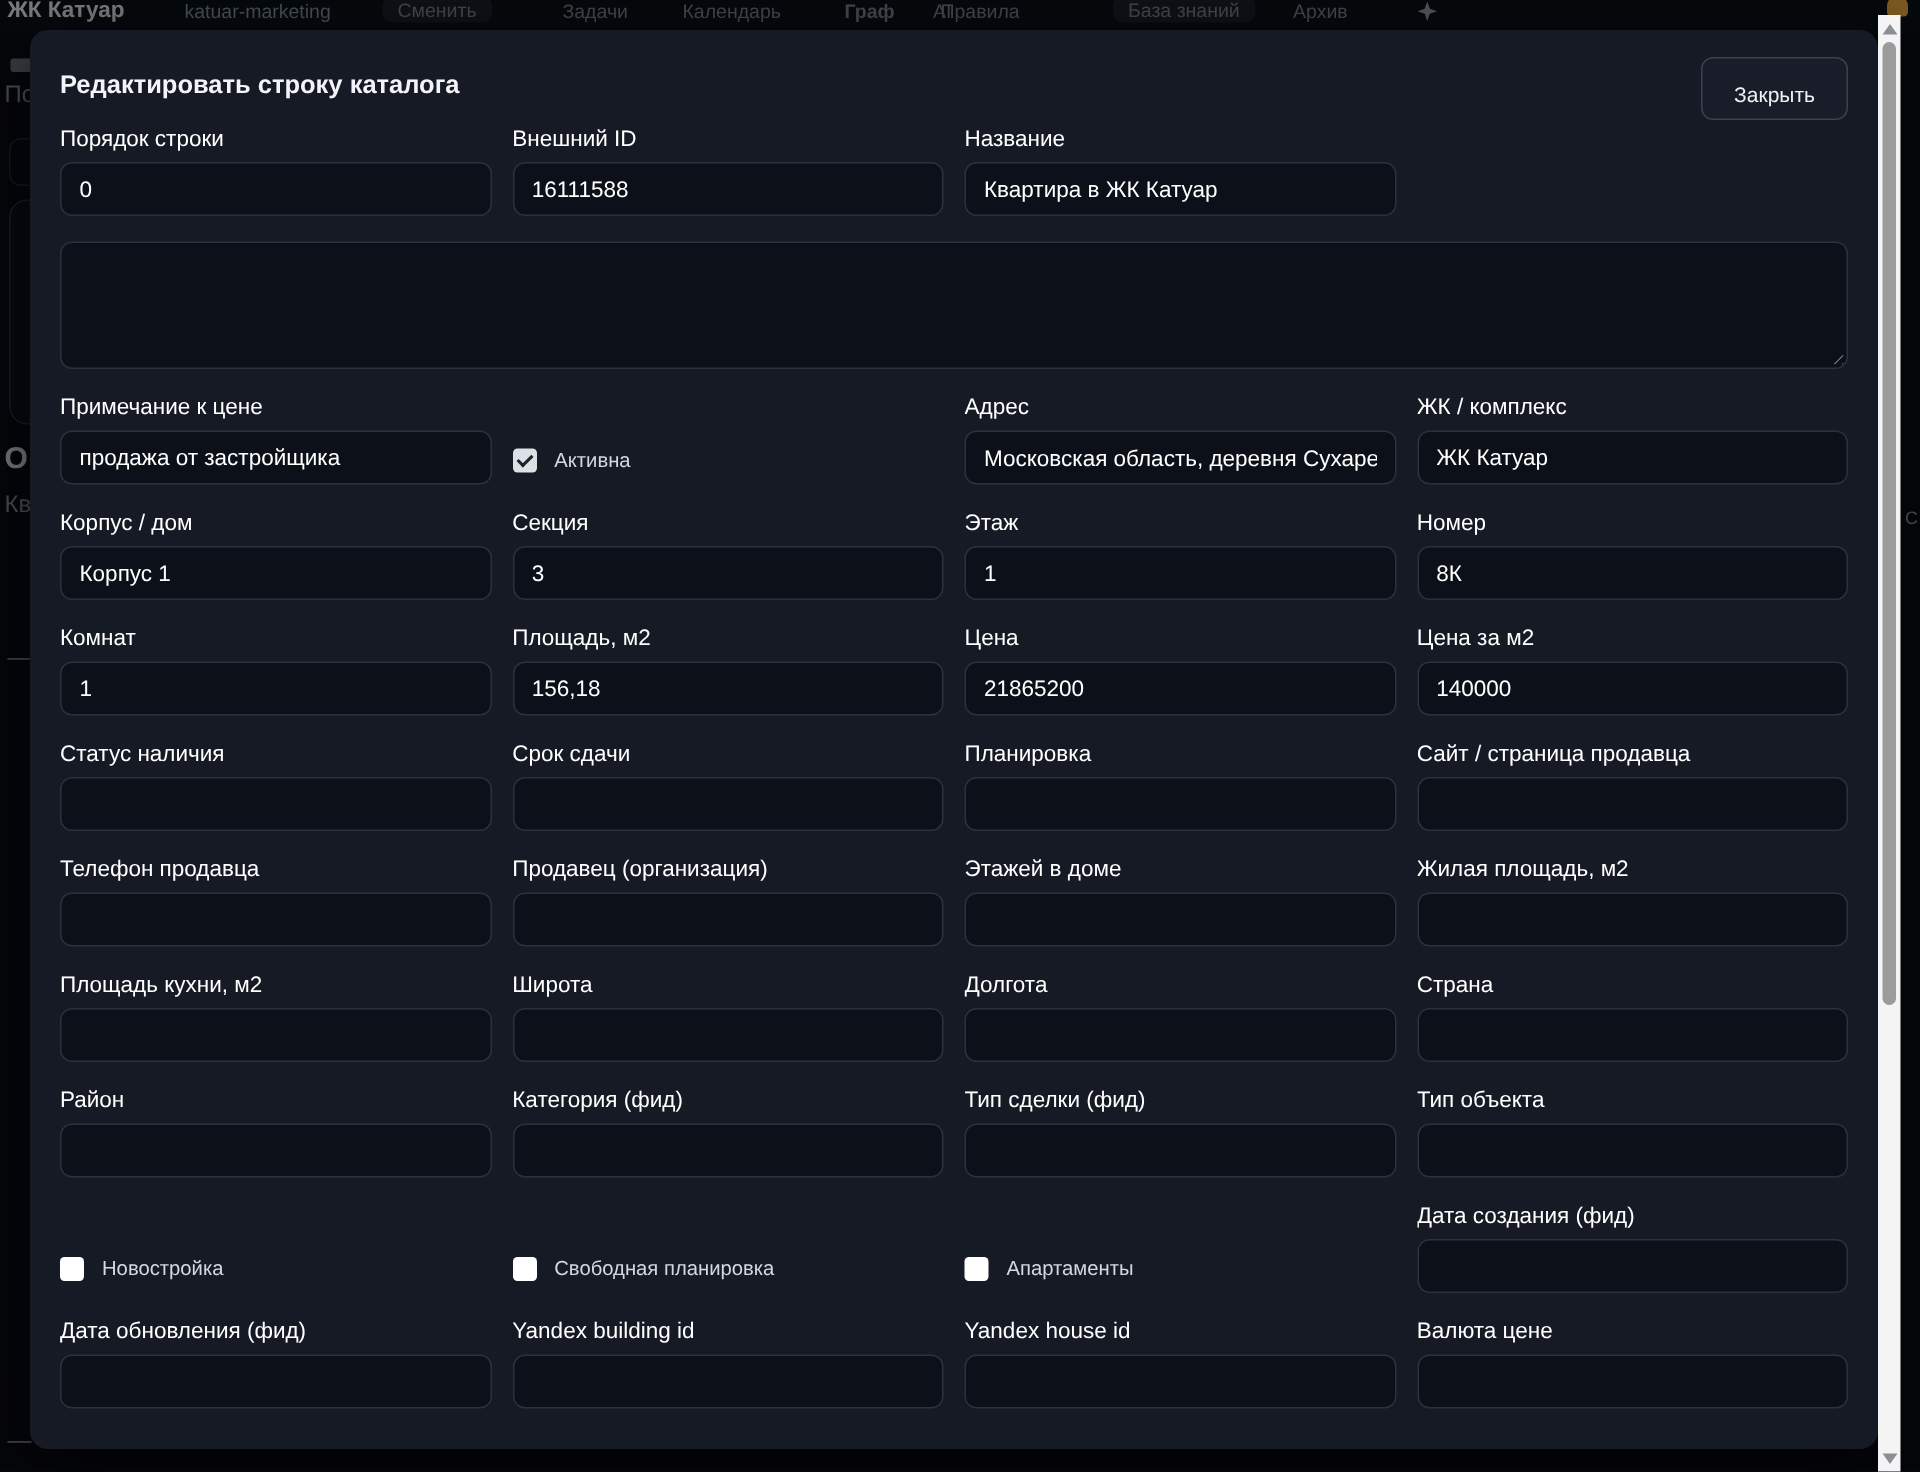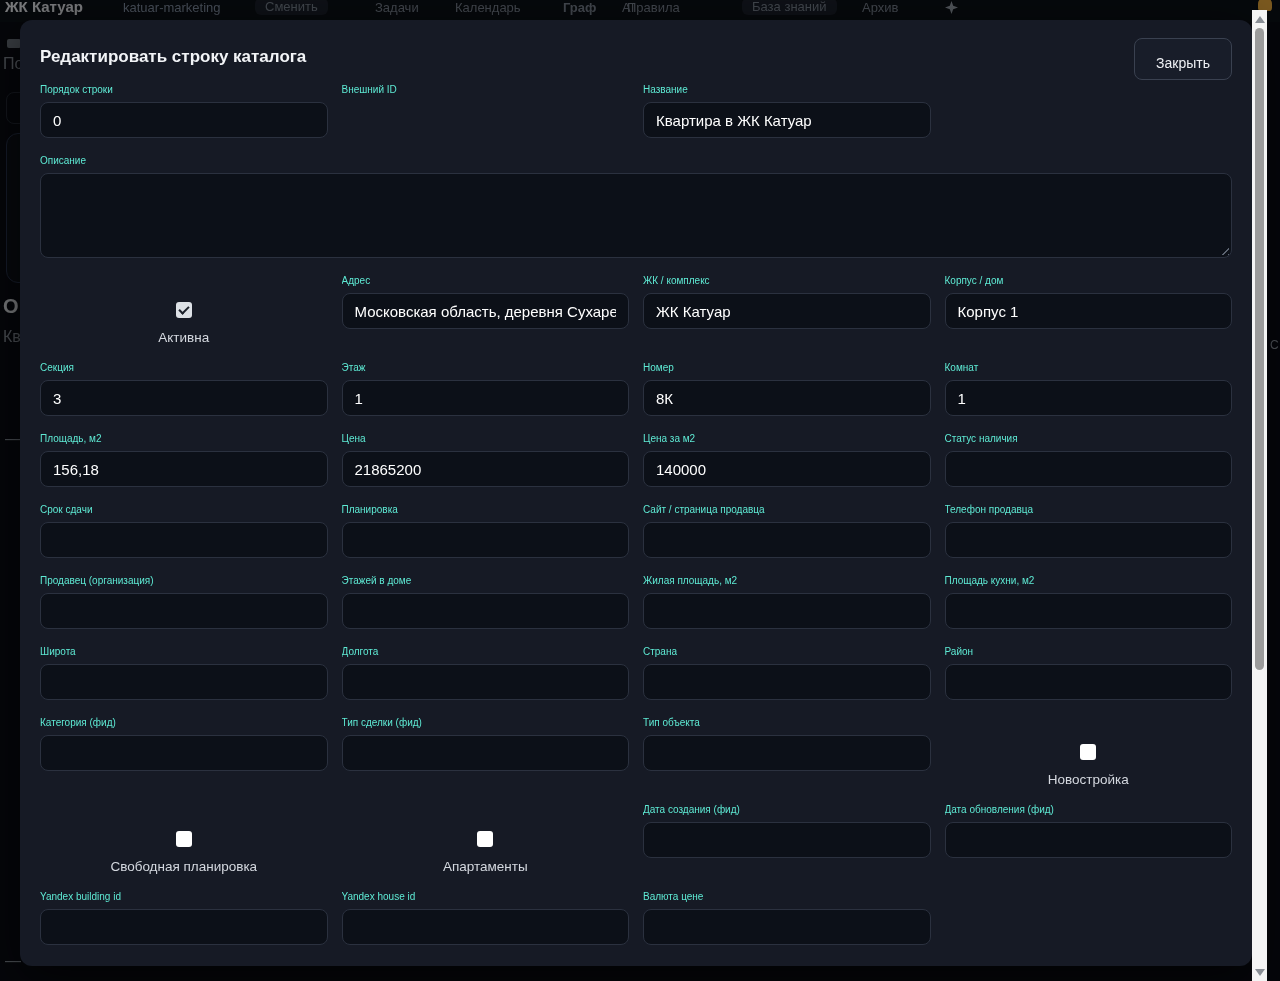--- a/index.html
+++ b/index.html
@@ -30,34 +30,34 @@
   .modal { position:absolute; left:20px; top:20px; width:1232px; height:946px;
            background:#161a25; border-radius:12px; z-index:2; padding:14px 20px 18px;
            box-shadow:0 12px 48px rgba(0,0,0,.65); }
   .modal-header { position:relative; height:50px; }
   .modal-title { position:absolute; left:0; top:13px; font-size:17px; font-weight:700; color:#f2f4f7; }
   .close-btn { position:absolute; right:0; top:4px; height:42px; padding:16px 21px;
                background:#181d29; border:1px solid #3a4150; border-radius:8px;
                color:#eef0f4; font-size:14px; font-family:"Liberation Sans", sans-serif; cursor:pointer; }
 
   .form { display:grid; grid-template-columns:repeat(4,1fr); column-gap:14px; row-gap:17px; }
-  .field label { display:block; font-size:10px; color:#5eead4; margin-bottom:7px; white-space:nowrap;
+  .field label { display:block; font-size:15px; color:#ffffff; margin-bottom:7px; white-space:nowrap;
                  overflow:hidden; text-overflow:ellipsis; }
   .field input { width:100%; height:36px; background:#0c1018; border:1px solid #2b313f; border-radius:8px;
                  padding:0 12px; color:#ffffff; font-size:15px; font-family:"Liberation Sans", sans-serif; outline:none; }
   .field.span4 { grid-column:1 / -1; }
   .ta-wrap { position:relative; }
   .field textarea { width:100%; height:85px; background:#0c1018; border:1px solid #2b313f; border-radius:8px;
                     padding:8px 12px; color:#fff; font-size:15px; resize:none;
                     font-family:"Liberation Sans", sans-serif; outline:none; display:block; }
   .resize-handle { position:absolute; right:3px; bottom:3px; width:10px; height:10px;
                    background:repeating-linear-gradient(-45deg,#5d6572 0 1px,transparent 1px 4px);
                    clip-path:polygon(100% 0,100% 100%,0 100%); }
 
-  .checkbox-cell { display:flex; align-items:center; gap:12px; padding-top:27px;flex-direction:column; }
+  .checkbox-cell { display:flex; align-items:center; gap:12px; padding-top:27px; }
   .cb { width:16px; height:16px; border-radius:3px; background:#ffffff; position:relative; flex:0 0 auto; cursor:pointer; }
   .cb.checked { background:#dde1e6; }
   .cb.checked::after { content:""; position:absolute; left:3px; top:4px; width:8px; height:4px;
                        border-left:2px solid #1c212b; border-bottom:2px solid #1c212b;
                        transform:rotate(-45deg); }
   .cb-label { font-size:13.5px; color:#d4d8df; }
 
   
   .scrollbar { position:absolute; right:13px; top:10px; width:15px; height:971px;
                background:#f4f4f4; z-index:3; }
@@ -108,35 +108,39 @@
   </div>
 
   <div class="form">
 
     <div class="field">
       <label>Порядок строки</label>
       <input value="0" style="">
     </div>
     <div class="field">
       <label>Внешний ID</label>
+      <input value="16111588" style="">
     </div>
     <div class="field">
       <label>Название</label>
       <input value="Квартира в ЖК Катуар" style="">
     </div>
     <div></div>
 
     <div class="field span4">
-      <label>Описание</label>
       <div class="ta-wrap">
         <textarea style=""></textarea>
         <span class="resize-handle"></span>
       </div>
     </div>
 
+    <div class="field">
+      <label>Примечание к цене</label>
+      <input value="продажа от застройщика" style="">
+    </div>
     <div class="checkbox-cell">
       <span class="cb checked"></span>
       <span class="cb-label">Активна</span>
     </div>
     <div class="field">
       <label>Адрес</label>
       <input value="Московская область, деревня Сухарев" style="">
     </div>
     <div class="field">
       <label>ЖК / комплекс</label>

